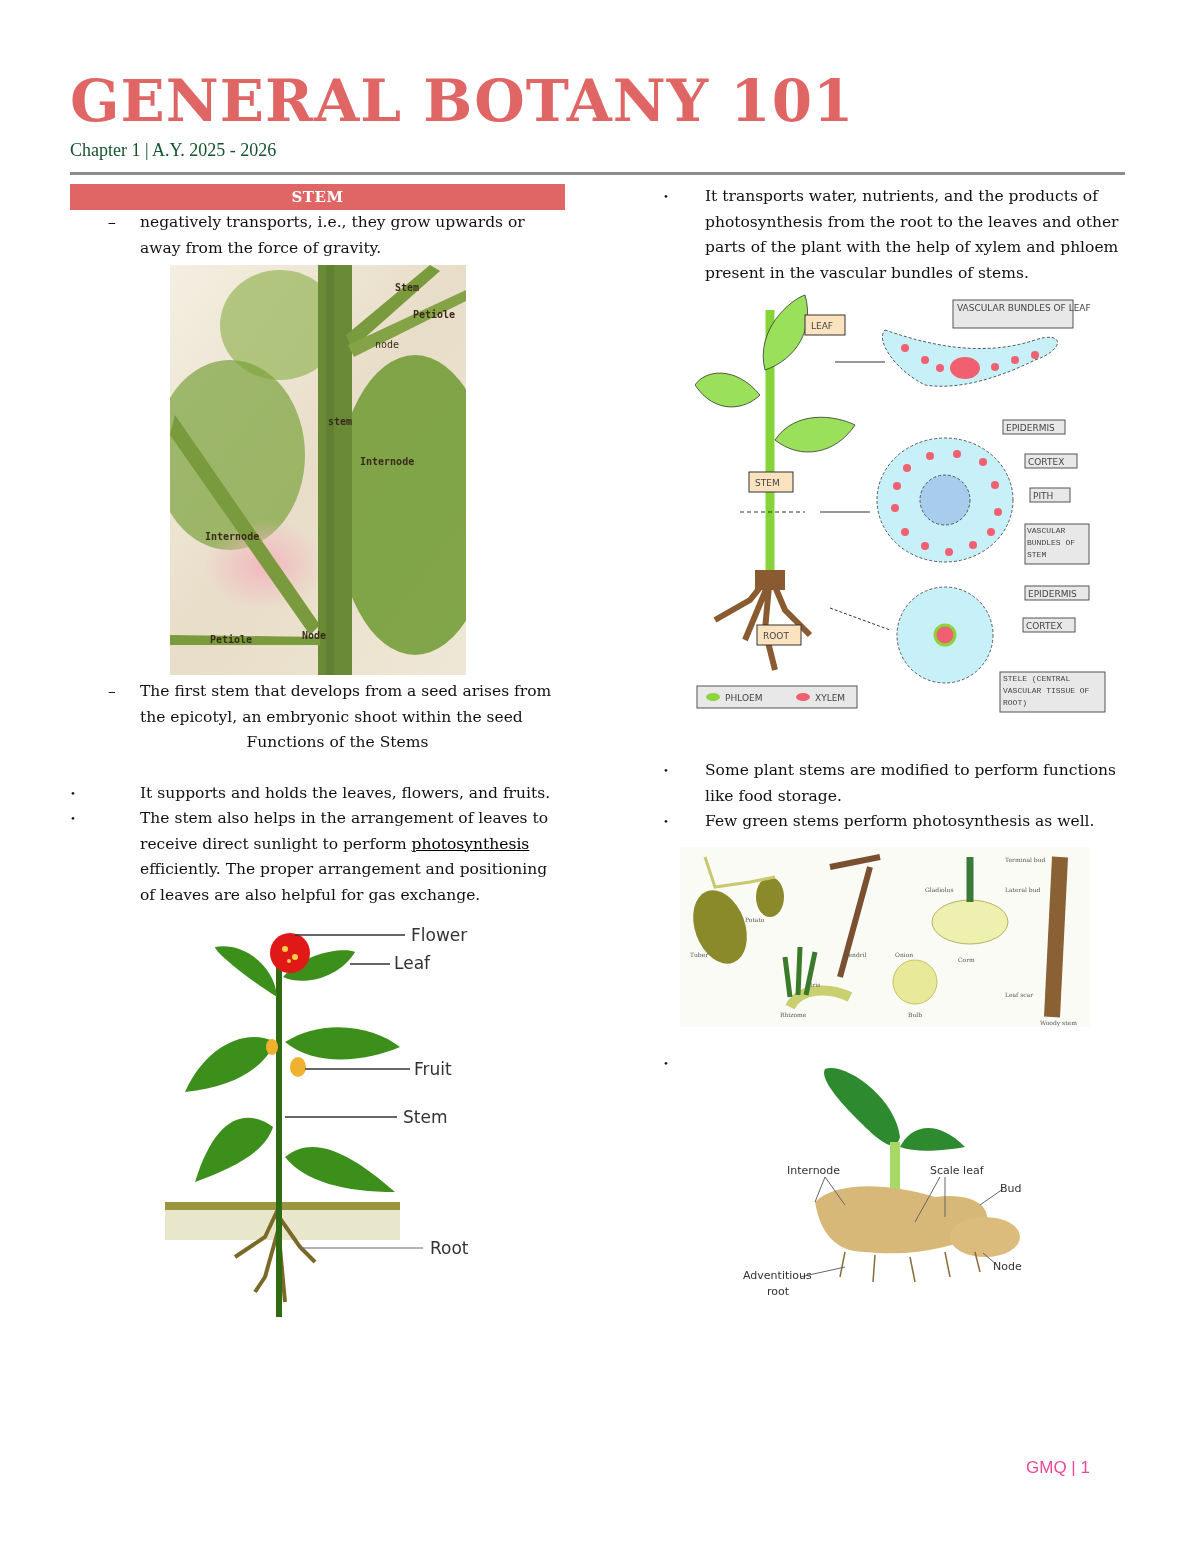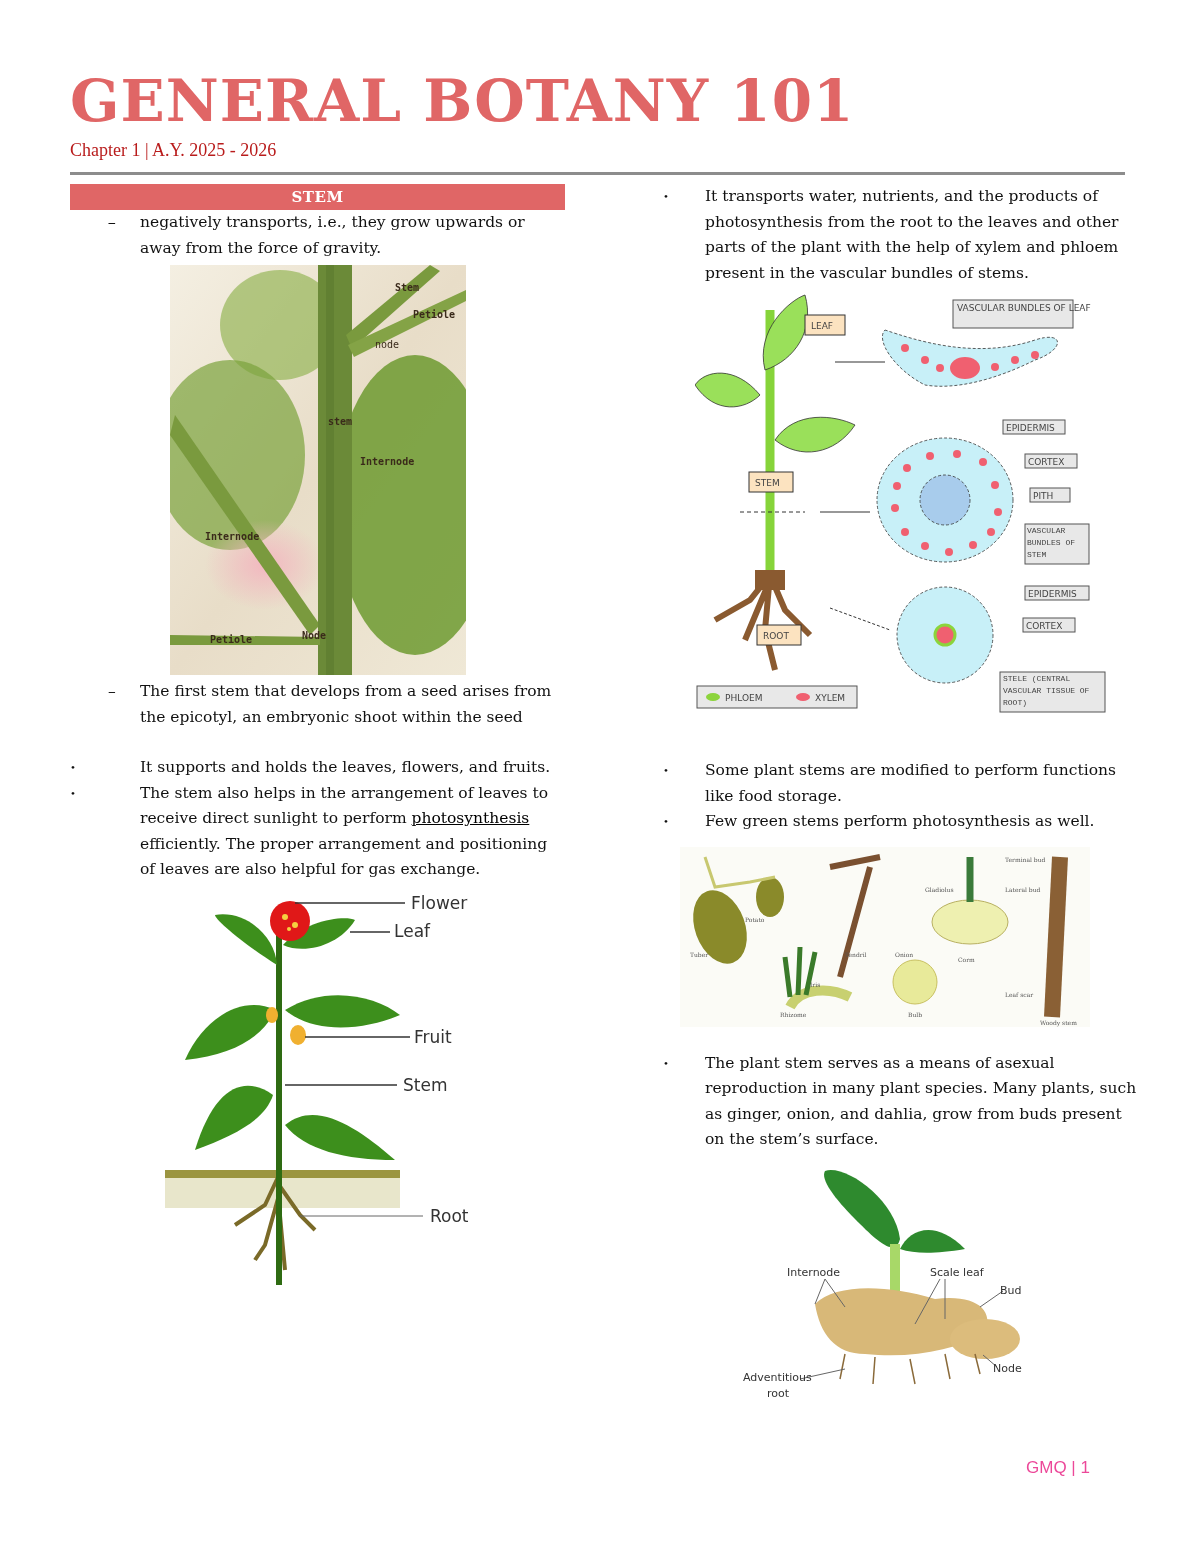--- a/index.html
+++ b/index.html
@@ -1,18 +1,18 @@
 <!DOCTYPE html>
 <html><head>
 <meta charset="utf-8">
 <style>
   html,body{margin:0;padding:0;background:#ffffff;}
   body{width:1200px;height:1553px;position:relative;overflow:hidden;font-family:"DejaVu Serif","Liberation Serif",serif;color:#111;}
   .title{position:absolute;left:70px;top:72px;font-family:"DejaVu Serif",serif;font-weight:bold;font-size:58px;letter-spacing:1px;color:#e06666;line-height:1;white-space:nowrap;text-align:center;}
-  .subtitle{position:absolute;left:70px;top:140px;font-family:"Liberation Serif",serif;font-size:18px;color:#b91c1c;}
+  .subtitle{position:absolute;left:70px;top:140px;font-family:"Liberation Serif",serif;font-size:18px;color:#14532d;}
   .rule{position:absolute;left:70px;top:172px;width:1055px;height:3px;background:#8c8c8c;}
   .col{position:absolute;font-family:"DejaVu Serif",serif;font-size:15.5px;line-height:25.5px;}
   .col.left{left:70px;top:184px;width:495px;}
   .col.right{left:660px;top:184px;width:480px;}
   .stem-banner{background:#e06666;color:#fff;font-weight:bold;text-align:center;height:26px;line-height:26px;font-size:15px;letter-spacing:0.5px;}
   .item{position:relative;padding-left:70px;}
   .item .mk{position:absolute;left:38px;top:0;}
   .item.dot .mk{left:0;font-size:10px;}
   .right .item{padding-left:45px;}
   .right .item.dot .mk{left:3px;}
@@ -76,31 +76,32 @@
       <text class="lbl" x="35" y="275">Internode</text>
       <text class="lbl" x="40" y="378">Petiole</text>
       <text class="lbl" x="132" y="374">Node</text>
     </svg>
   </div>
 
   <div class="item" style="margin-top:4px;">
     <span class="mk">–</span>
     <span>The first stem that develops from a seed arises from the epicotyl, an embryonic shoot within the seed</span>
   </div>
+  <div class="center-h">Functions of the Stems</div>
   <div style="height:25px"></div>
   <div class="item dot">
     <span class="mk">•</span>
     <span>It supports and holds the leaves, flowers, and fruits.</span>
   </div>
   <div class="item dot">
     <span class="mk">•</span>
     <span>The stem also helps in the arrangement of leaves to receive direct sunlight to perform </span><a class="link">photosynthesis</a><span> efficiently. The proper arrangement and positioning of leaves are also helpful for gas exchange.</span>
   </div>
 
-  <div class="fig" style="margin-left:95px;margin-top:2px;width:330px;height:410px;">
+  <div class="fig" style="margin-left:95px;margin-top:9px;width:330px;height:410px;">
     <svg width="330" height="410" viewBox="0 0 330 410">
       <rect x="0" y="285" width="235" height="8" fill="#9b9540"></rect>
       <rect x="0" y="293" width="235" height="30" fill="#d9d6a8" opacity="0.6"></rect>
       <path d="M114 290 L100 320 L70 340 M114 300 L135 330 L150 345 M114 310 L100 360 L90 375 M114 320 L120 385" stroke="#7a6a28" stroke-width="4" fill="none"></path>
       <rect x="111" y="40" width="6" height="360" fill="#2e6b12"></rect>
       <path d="M112 80 C80 60 50 35 50 30 C80 25 110 50 112 80 Z" fill="#3d8f1c"></path>
       <path d="M118 60 C140 35 180 30 190 35 C175 60 140 70 118 60 Z" fill="#3d8f1c"></path>
       <path d="M110 125 C80 110 40 130 20 175 C70 170 100 150 110 125 Z" fill="#3d8f1c"></path>
       <path d="M120 125 C160 100 210 110 235 130 C200 145 150 150 120 125 Z" fill="#3d8f1c"></path>
       <path d="M108 210 C80 190 50 200 30 265 C70 250 100 235 108 210 Z" fill="#3d8f1c"></path>
@@ -237,21 +238,20 @@
         <text x="325" y="45">Lateral bud</text>
         <text x="325" y="150">Leaf scar</text>
         <text x="360" y="178">Woody stem</text>
       </g>
     </svg>
   </div>
 
   <div style="height:24px"></div>
   <div class="item dot">
     <span class="mk">•</span>
-    <span>The plant stem serves as a means of asexual reproduction in many plant species. Many plants, such as ginger, onion, and dahlia, grow from buds present on the stem’s surface.</span>
   </div>
 
   <div class="fig" style="margin-left:75px;margin-top:6px;width:320px;height:250px;">
     <svg width="320" height="250" viewBox="0 0 320 250">
       <path d="M90 12 C110 5 160 40 165 80 C160 100 140 80 120 60 C100 40 85 20 90 12 Z" fill="#2e8a2e"></path>
       <path d="M165 90 C175 70 200 60 230 90 C200 95 180 95 165 90 Z" fill="#2e8a2e"></path>
       <rect x="155" y="85" width="10" height="55" fill="#a8d868"></rect>
       <path d="M80 145 C100 125 150 125 200 140 C240 135 260 150 250 175 C220 190 180 200 130 195 C100 195 85 175 80 145 Z" fill="#d8b878"></path>
       <ellipse cx="250" cy="180" rx="35" ry="20" fill="#dcbc7c"></ellipse>
       <g stroke="#8a6a3a" stroke-width="1.5" fill="none">

